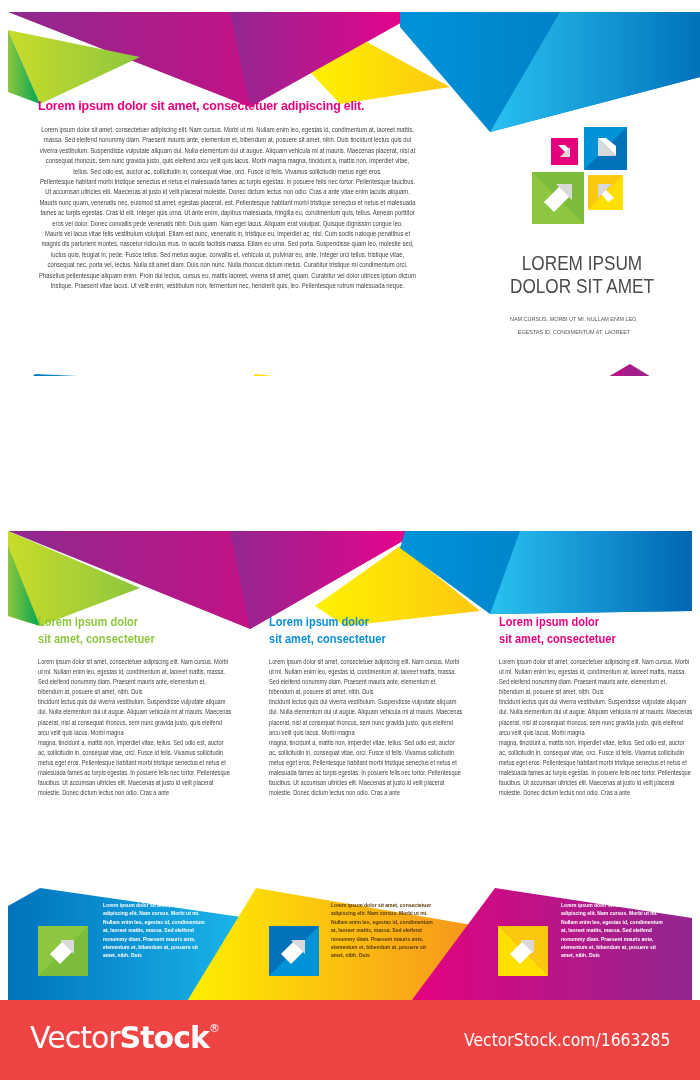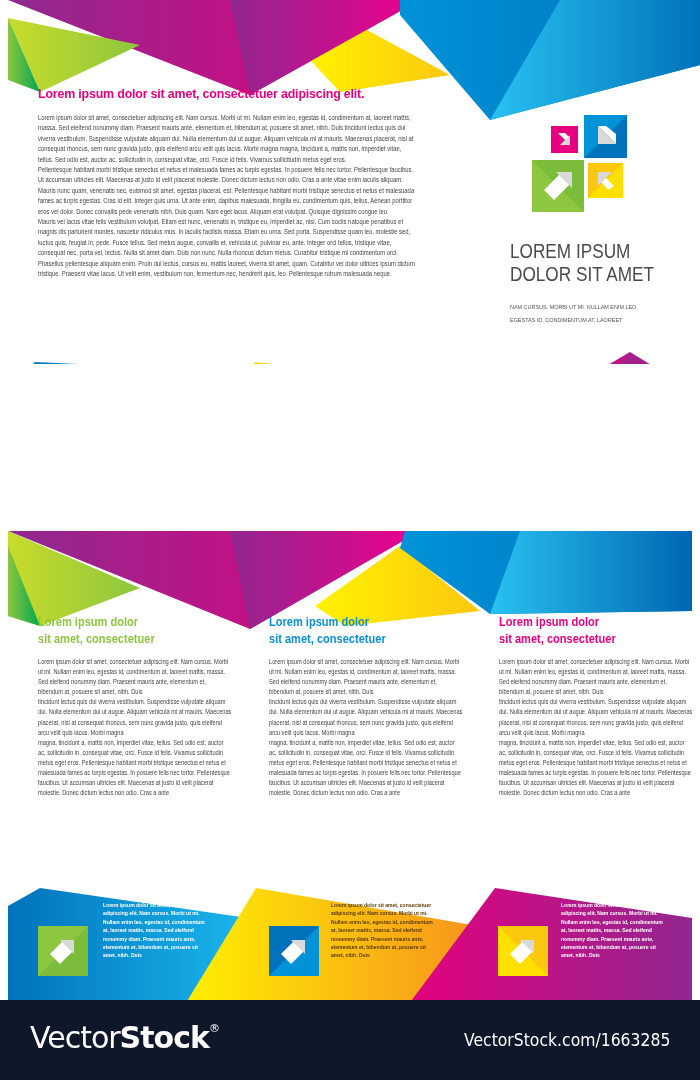--- a/index.html
+++ b/index.html
@@ -1,38 +1,38 @@
 <!DOCTYPE html>
 <html><head>
 <meta charset="utf-8">
 <style>
   * { margin:0; padding:0; box-sizing:border-box; }
   html, body { width:700px; height:1080px; overflow:hidden; background:#ffffff; }
   body { position:relative; font-family:"Liberation Sans", sans-serif; }
   .page { position:absolute; left:0; width:700px; background:#ffffff; overflow:hidden; }
-  #page1 { top:0; height:364px; }
+  #page1 { top:12px; height:364px;text-align:center; }
   #page2 { top:526px; height:490px; }
   .gap { position:absolute; left:0; top:487px; width:700px; height:23px; background:#ffffff; }
   svg.art { position:absolute; left:0; top:0; }
   .abs { position:absolute; }
 
   .headline { font-family:"Liberation Sans", sans-serif; font-weight:bold; font-size:13.5px; color:#e6007e; letter-spacing:-0.2px; transform:scaleX(0.92); transform-origin:left; white-space:nowrap; }
   .body-text { font-family:"Liberation Sans", sans-serif; font-size:6.4px; line-height:10.4px; color:#444; transform:scaleX(0.92); transform-origin:left; }
   .body-text p { margin:0; }
   .cover-title { font-family:"Liberation Sans", sans-serif; font-size:20px; line-height:23px; color:#4a4a4a; transform:scaleX(0.86); transform-origin:left; white-space:nowrap; }
   .cover-sub { font-family:"Liberation Sans", sans-serif; font-size:6.2px; line-height:13px; color:#555; transform:scaleX(0.88); transform-origin:left; white-space:nowrap; }
 
   .band-text { font-family:"Liberation Sans", sans-serif; font-weight:bold; font-size:5.6px; line-height:8.4px; transform:scaleX(0.9); transform-origin:left; }
   .band-text.white { color:#ffffff; }
   .band-text.dark { color:#5a3a00; }
 
   .col-title { font-family:"Liberation Sans", sans-serif; font-weight:bold; font-size:13px; line-height:17px; transform:scaleX(0.85); transform-origin:left; white-space:nowrap; }
   .col-text { font-family:"Liberation Sans", sans-serif; font-size:6.3px; line-height:10.1px; color:#444; transform:scaleX(0.9); transform-origin:left; width:215px; }
 
-  .footer { position:absolute; left:0; top:1000px; width:700px; height:80px; background:#0f172a; }
+  .footer { position:absolute; left:0; top:1000px; width:700px; height:80px; background:#ef4444; }
   .footer-logo { position:absolute; left:30px; top:20px; font-family:"DejaVu Sans", sans-serif; font-size:30px; color:#ffffff; letter-spacing:-1px; }
   .footer-logo .light { font-weight:normal; }
   .footer-logo .bold { font-weight:bold; }
   .footer-logo sup { font-size:11px; vertical-align:top; position:relative; top:2px; }
   .footer-url { position:absolute; right:30px; top:30px; font-family:"DejaVu Sans", sans-serif; font-size:17px; color:#ffffff; transform:scaleX(0.92); transform-origin:right; }
 </style>
 </head>
 <body>
 
 <div class="page" id="page1">

